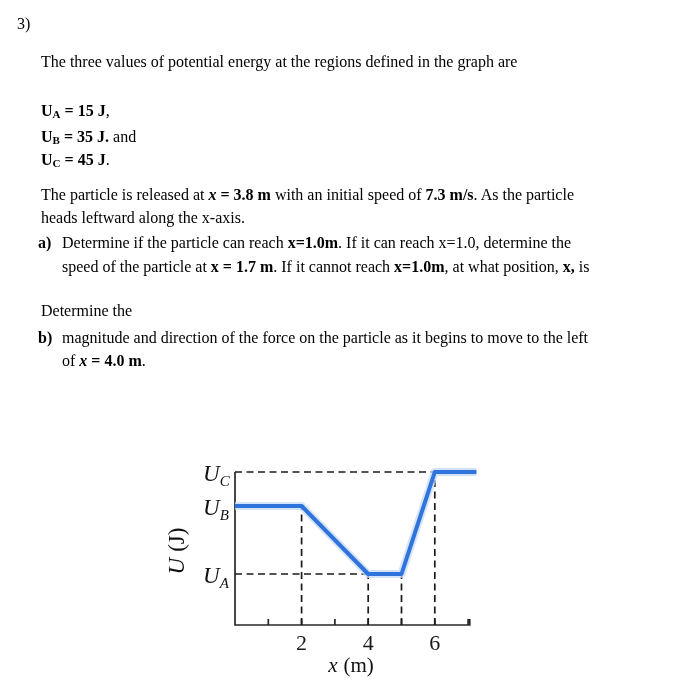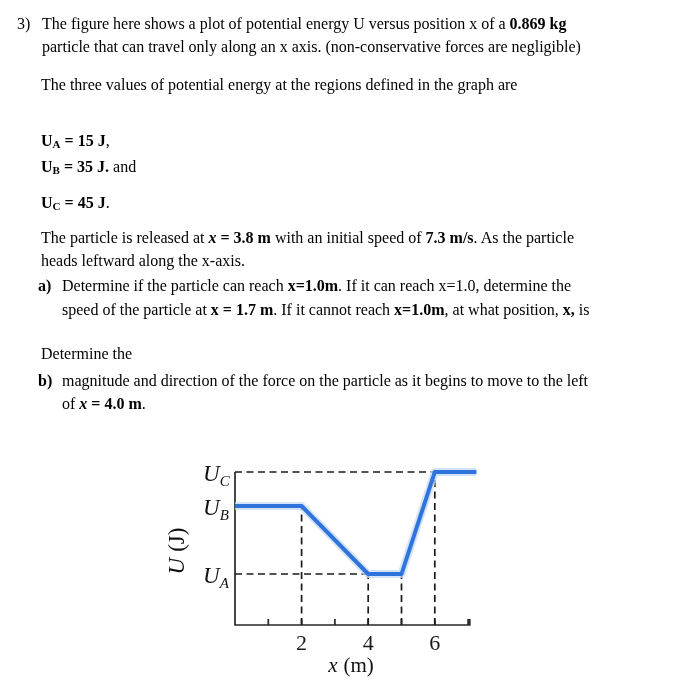--- a/index.html
+++ b/index.html
@@ -31,31 +31,27 @@
   .ysub{font-size:15px;}
   .svgit{font-style:italic;}
 </style>
 </head>
 <body>
 
 <div class="page">
 
   <div class="row">
     <span class="qnum line">3)</span>
-    <div>
-      <div class="line"><span class="s-r">The figure here shows a plot of potential energy U versus position x of a </span><span class="s-b">0.869 kg</span></div>
-      <div class="line"><span class="s-r">particle that can travel only along an x axis. (non-conservative forces are negligible)</span></div>
-    </div>
   </div>
 
   <div class="line ind" style="margin-top:15px">The three values of potential energy at the regions defined in the graph are</div>
 
-  <div class="line ind" style="margin-top:33px"><span class="s-b">U</span><span class="s-sub">A</span><span class="s-b"> = 15 J</span><span class="s-r">,</span></div>
+  <div class="line ind" style="margin-top:26px"><span class="s-b">U</span><span class="s-sub">A</span><span class="s-b"> = 15 J</span><span class="s-r">,</span></div>
   <div class="line ind" style="margin-top:3px"><span class="s-b">U</span><span class="s-sub">B</span><span class="s-b"> = 35 J.</span><span class="s-r"> and</span></div>
-  <div class="line ind" style="margin-top:13px"><span class="s-b">U</span><span class="s-sub">C</span><span class="s-b"> = 45 J</span><span class="s-r">.</span></div>
+  <div class="line ind" style=""><span class="s-b">U</span><span class="s-sub">C</span><span class="s-b"> = 45 J</span><span class="s-r">.</span></div>
 
   <div class="ind" style="margin-top:12px">
     <div class="line"><span class="s-r">The particle is released at </span><span class="s-bi">x</span><span class="s-b"> = 3.8 m</span><span class="s-r"> with an initial speed of </span><span class="s-b">7.3 m/s</span><span class="s-r">. As the particle</span></div>
     <div class="line"><span class="s-r">heads leftward along the x-axis.</span></div>
   </div>
 
   <div class="row" style="margin-top:2px">
     <span class="plabel">a)</span>
     <div>
       <div class="line lh24"><span class="s-r">Determine if the particle can reach </span><span class="s-b">x=1.0m</span><span class="s-r">. If it can reach x=1.0, determine the</span></div>

